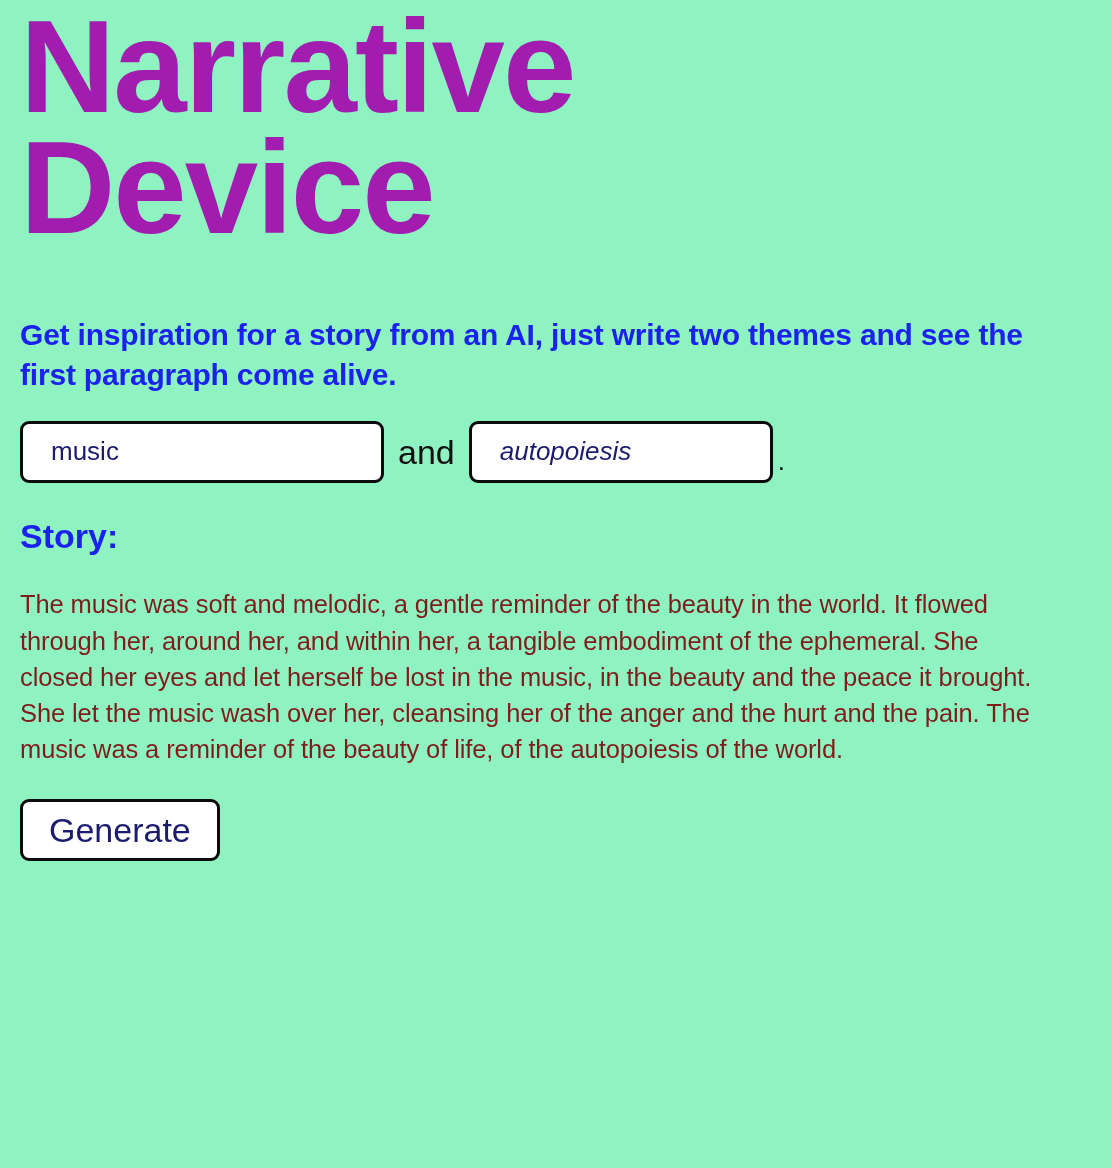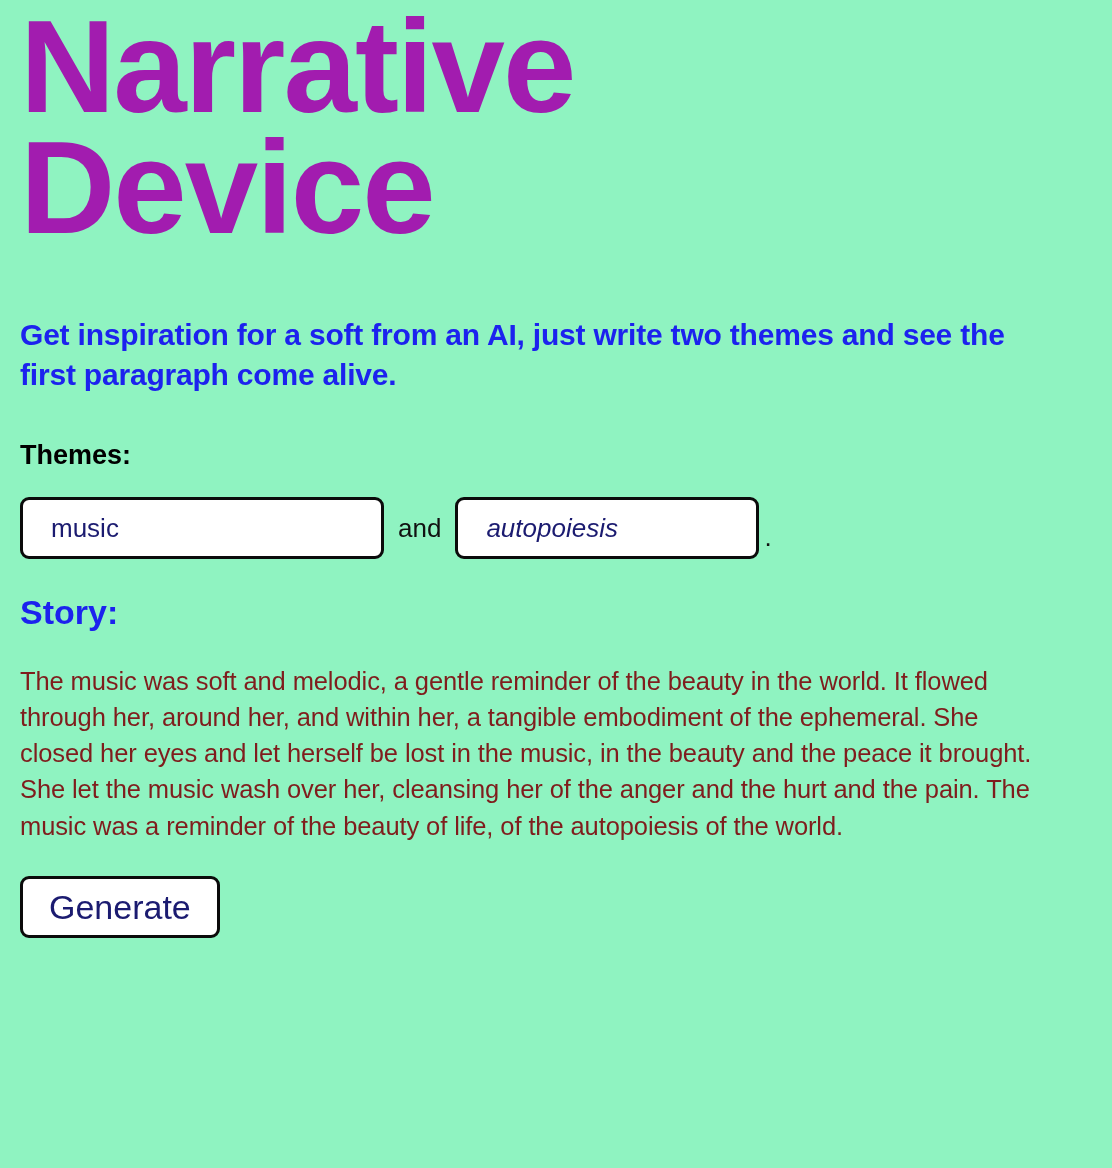--- a/index.html
+++ b/index.html
@@ -73,21 +73,21 @@
     color: #1B1B70;
     font-family: "Liberation Sans", sans-serif;
     font-size: 26px;
     padding: 0 28px 0 28px;
     outline: none;
   }
   .theme-input.first { width: 364px; }
   .theme-input.second { width: 304px; font-style: italic; }
   .conjunction {
     color: #111111;
-    font-size: 26px;
+    font-size: 34px;
     padding: 0 14px;
     line-height: 1;
   }
   .period {
     color: #111111;
     font-size: 26px;
     padding-left: 5px;
     align-self: flex-end;
     padding-bottom: 6px;
   }
@@ -132,23 +132,22 @@
     text-align: center;
   }
 </style>
 </head>
 <body>
 
 <div class="page">
 
   <h1 class="app-title">Narrative Device</h1>
 
-  <p class="subtitle">Get inspiration for a soft from an AI, just write two themes and see the first paragraph come alive.</p>
+  <p class="subtitle">Get inspiration for a story from an AI, just write two themes and see the first paragraph come alive.</p>
 
-  <div class="themes-label">Themes:</div>
 
   <div class="themes-row">
     <input class="theme-input first" type="text" value="music" style="">
     <span class="conjunction">and</span>
     <input class="theme-input second" type="text" value="autopoiesis" style="">
     <span class="period">.</span>
   </div>
 
   <h2 class="story-heading">Story:</h2>
 

